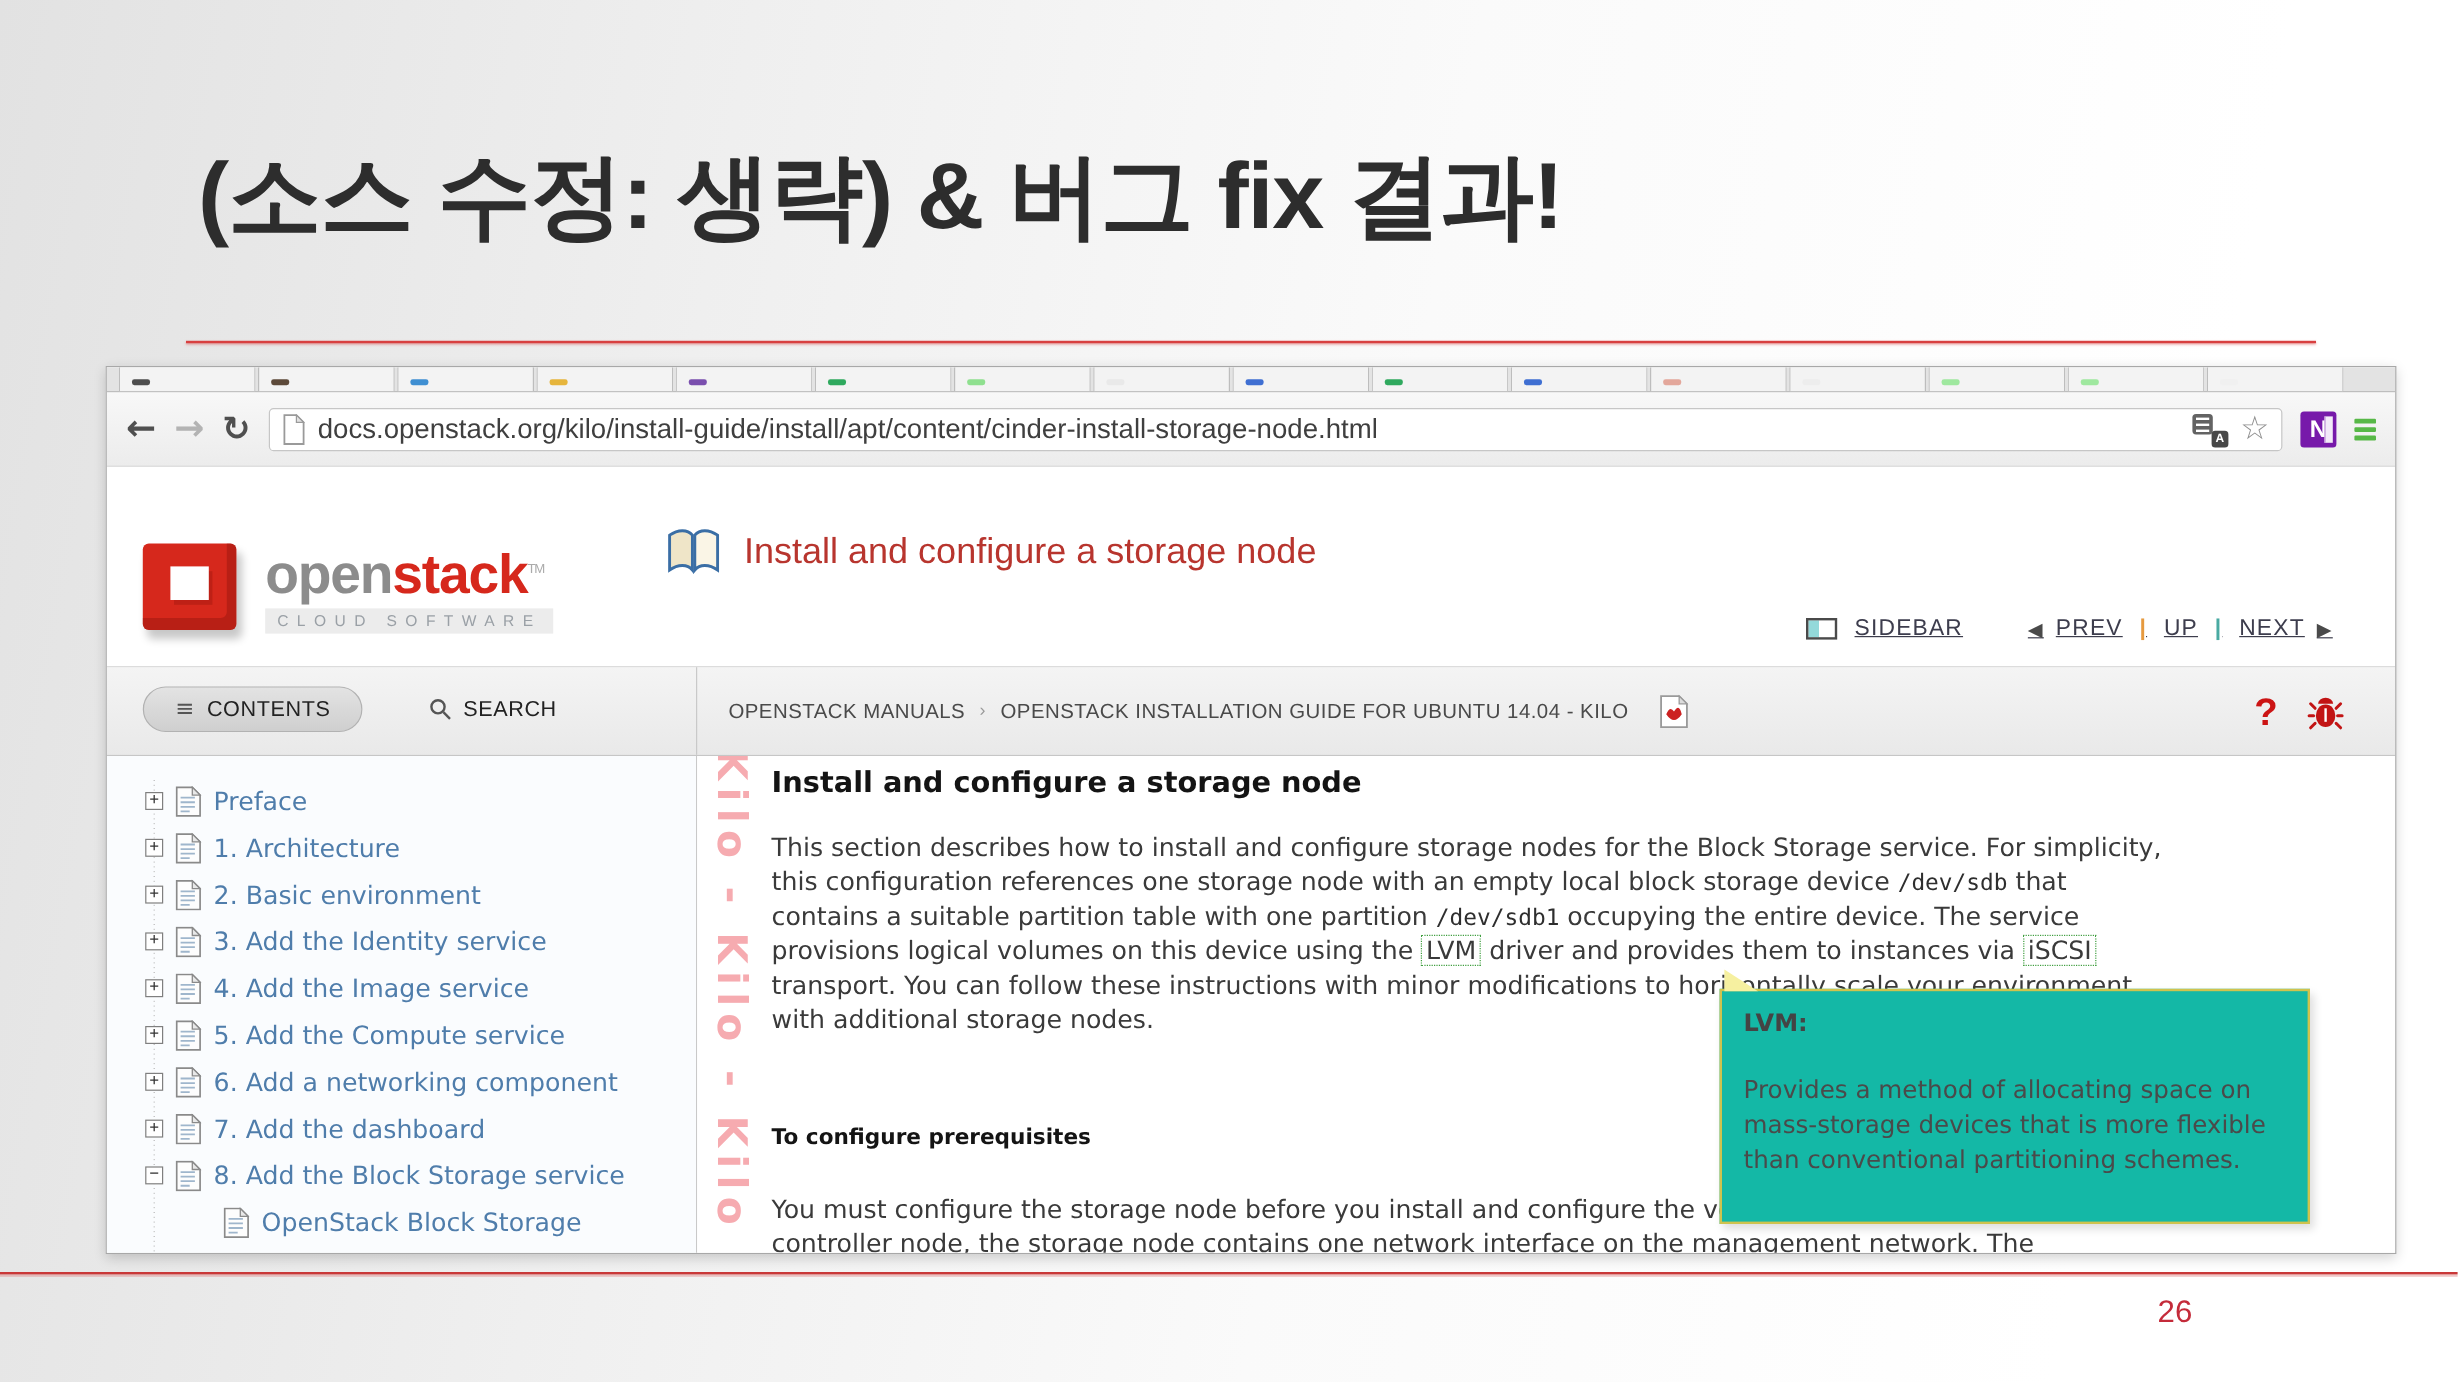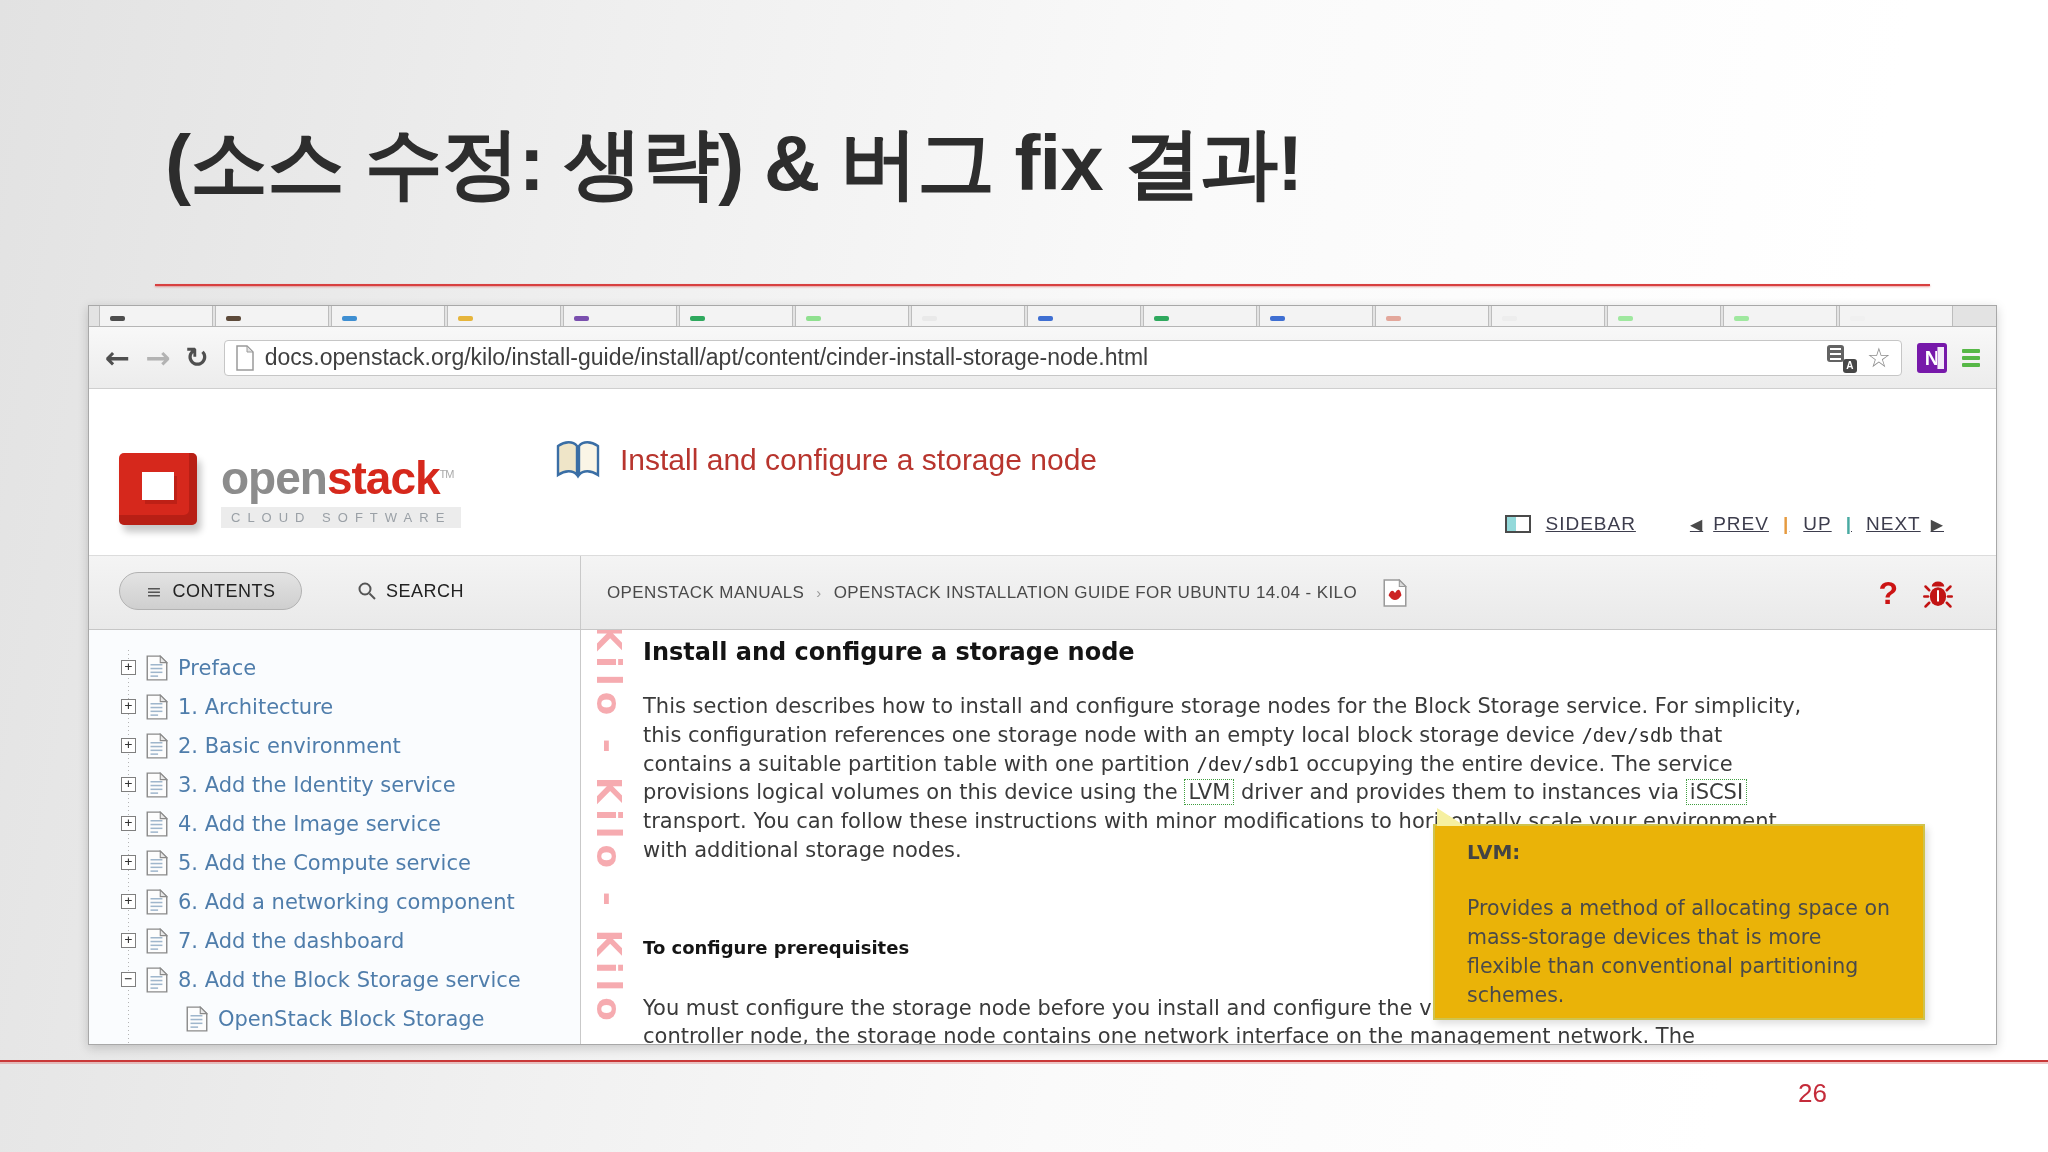--- a/index.html
+++ b/index.html
@@ -156,21 +156,21 @@
   .doc-content{margin-left:62px;width:1180px;}
   .doc-h1{font-size:24px;font-weight:700;color:#141414;margin:8px 0 0 0;}
   .doc-p{font-size:21px;line-height:1.37;color:#3a3a3a;margin:26px 0 0 0;width:1165px;}
   .doc-h2{font-size:18px;font-weight:700;color:#141414;margin:72px 0 0 0;}
   .doc-p2{margin-top:36px;}
   .code{font-family:"DejaVu Sans Mono",monospace;font-size:19px;color:#2e2e2e;}
   .term{border:1px dotted #3f9e3f;padding:0 3px;}
   
   .tooltip{
     position:absolute;left:1344px;top:518px;width:492px;height:196px;box-sizing:border-box;
-    background:#eab308;border:2px solid #cfc34e;padding:14px 32px;
+    background:#14b8a6;border:2px solid #cfc34e;padding:14px 18px;
     box-shadow:3px 4px 7px rgba(0,0,0,.13);z-index:5;
     font-family:"DejaVu Sans",sans-serif;
   }
   .tooltip::before{
     content:"";position:absolute;left:2px;top:-18px;width:0;height:0;
     border-bottom:18px solid #f6f0a0;border-right:28px solid transparent;
   }
   .tooltip-title{font-size:20px;font-weight:700;color:#444;}
   .tooltip-body{font-size:20.5px;line-height:1.42;color:#4a4a4a;margin-top:30px;}
 </style>

